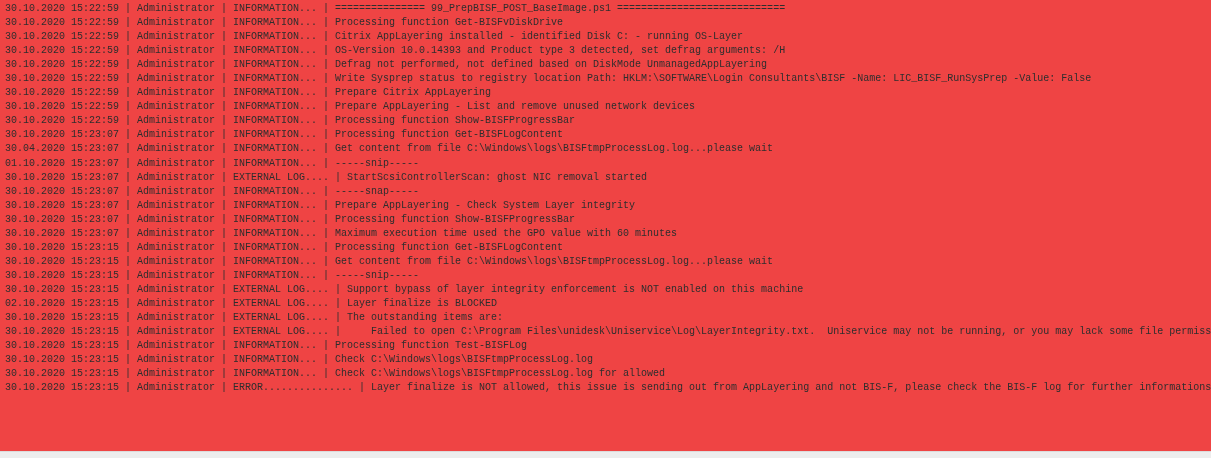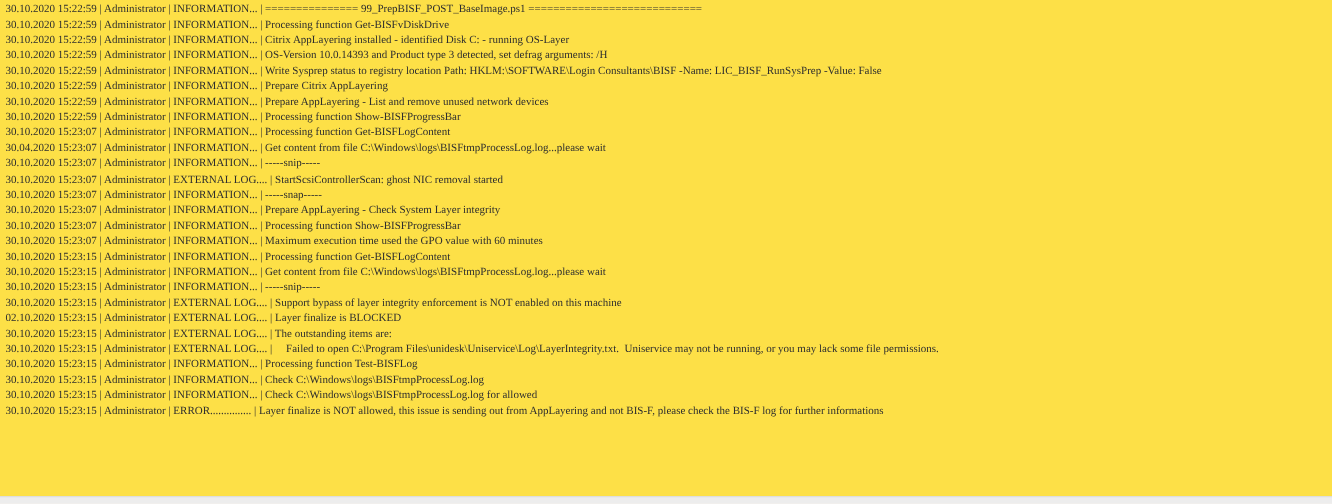--- a/index.html
+++ b/index.html
@@ -9,25 +9,25 @@
     width: 1211px;
     height: 458px;
     overflow: hidden;
   }
   .log-viewport {
     box-sizing: border-box;
     width: 1211px;
     height: 451px;
     padding: 2px 0 0 5px;
     overflow: hidden;
-    font-family: Liberation Serif, serif;
+    font-family: Liberation Mono, monospace;
     font-size: 10px;
     line-height: 14.05px;
     color: #2e2e2e;
-    background: #fde047;
+    background: #ef4444;
   }
   .log-line {
     white-space: pre;
     height: 14.05px;
   }
   .log-footer {
     box-sizing: border-box;
     width: 1211px;
     height: 7px;
     background: #ededed;
@@ -36,27 +36,28 @@
 </style>
 </head>
 <body>
 
 <div class="log-viewport">
 
 <div class="log-line">30.10.2020 15:22:59 | Administrator | INFORMATION... | =============== 99_PrepBISF_POST_BaseImage.ps1 ============================</div>
     <div class="log-line">30.10.2020 15:22:59 | Administrator | INFORMATION... | Processing function Get-BISFvDiskDrive</div>
     <div class="log-line">30.10.2020 15:22:59 | Administrator | INFORMATION... | Citrix AppLayering installed - identified Disk C: - running OS-Layer</div>
     <div class="log-line">30.10.2020 15:22:59 | Administrator | INFORMATION... | OS-Version 10.0.14393 and Product type 3 detected, set defrag arguments: /H</div>
+    <div class="log-line">30.10.2020 15:22:59 | Administrator | INFORMATION... | Defrag not performed, not defined based on DiskMode UnmanagedAppLayering</div>
     <div class="log-line">30.10.2020 15:22:59 | Administrator | INFORMATION... | Write Sysprep status to registry location Path: HKLM:\SOFTWARE\Login Consultants\BISF -Name: LIC_BISF_RunSysPrep -Value: False</div>
     <div class="log-line">30.10.2020 15:22:59 | Administrator | INFORMATION... | Prepare Citrix AppLayering</div>
     <div class="log-line">30.10.2020 15:22:59 | Administrator | INFORMATION... | Prepare AppLayering - List and remove unused network devices</div>
     <div class="log-line">30.10.2020 15:22:59 | Administrator | INFORMATION... | Processing function Show-BISFProgressBar</div>
     <div class="log-line">30.10.2020 15:23:07 | Administrator | INFORMATION... | Processing function Get-BISFLogContent</div>
     <div class="log-line">30.04.2020 15:23:07 | Administrator | INFORMATION... | Get content from file C:\Windows\logs\BISFtmpProcessLog.log...please wait</div>
-    <div class="log-line">30.10.2020 15:23:07 | Administrator | INFORMATION... | -----snip-----</div>
+    <div class="log-line">01.10.2020 15:23:07 | Administrator | INFORMATION... | -----snip-----</div>
     <div class="log-line">30.10.2020 15:23:07 | Administrator | EXTERNAL LOG.... | StartScsiControllerScan: ghost NIC removal started</div>
     <div class="log-line">30.10.2020 15:23:07 | Administrator | INFORMATION... | -----snap-----</div>
     <div class="log-line">30.10.2020 15:23:07 | Administrator | INFORMATION... | Prepare AppLayering - Check System Layer integrity</div>
     <div class="log-line">30.10.2020 15:23:07 | Administrator | INFORMATION... | Processing function Show-BISFProgressBar</div>
     <div class="log-line">30.10.2020 15:23:07 | Administrator | INFORMATION... | Maximum execution time used the GPO value with 60 minutes</div>
     <div class="log-line">30.10.2020 15:23:15 | Administrator | INFORMATION... | Processing function Get-BISFLogContent</div>
     <div class="log-line">30.10.2020 15:23:15 | Administrator | INFORMATION... | Get content from file C:\Windows\logs\BISFtmpProcessLog.log...please wait</div>
     <div class="log-line">30.10.2020 15:23:15 | Administrator | INFORMATION... | -----snip-----</div>
     <div class="log-line">30.10.2020 15:23:15 | Administrator | EXTERNAL LOG.... | Support bypass of layer integrity enforcement is NOT enabled on this machine</div>
     <div class="log-line">02.10.2020 15:23:15 | Administrator | EXTERNAL LOG.... | Layer finalize is BLOCKED</div>

